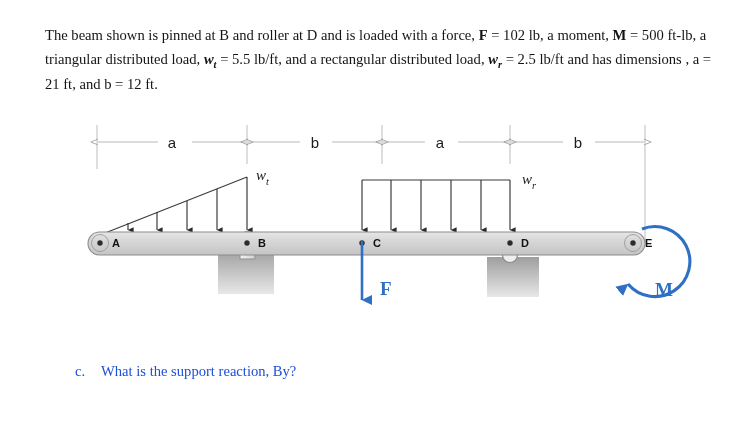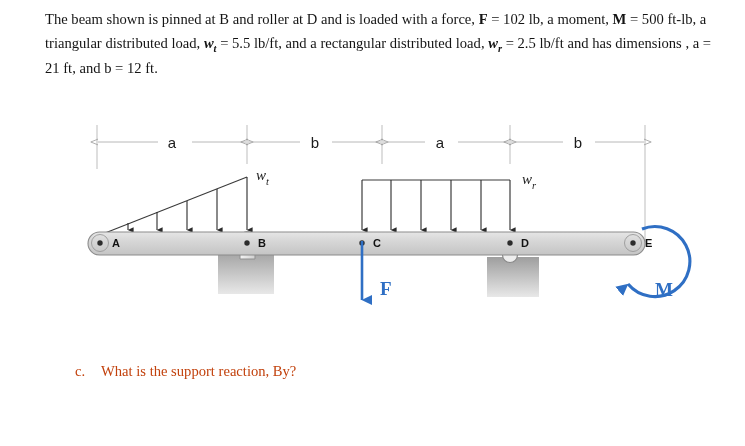--- a/index.html
+++ b/index.html
@@ -13,21 +13,21 @@
     position: relative;
     font-family: "Liberation Serif", serif;
     color: #1a1a1a;
     overflow: hidden;
   }
 
   
   #problem-statement {
     position: absolute;
     left: 45px;
-    top: 8px;
+    top: 24px;
     width: 672px;
     font-size: 14.6px;
     line-height: 1.62;
     text-align: left;
     color: #141414;
   }
   #problem-statement .b { font-weight: bold; }
   #problem-statement .varw {
     font-style: italic;
     font-weight: bold;
@@ -37,21 +37,21 @@
     font-weight: bold;
     font-size: 0.72em;
   }
 
   
   #question-block {
     position: absolute;
     left: 75px;
     top: 363px;
     font-size: 14.6px;
-    color: #c2410c;
+    color: #1d4ed8;
   }
   #question-block .q-label {
     display: inline-block;
     width: 26px;
   }
 
   
   #figure {
     position: absolute;
     left: 0;

